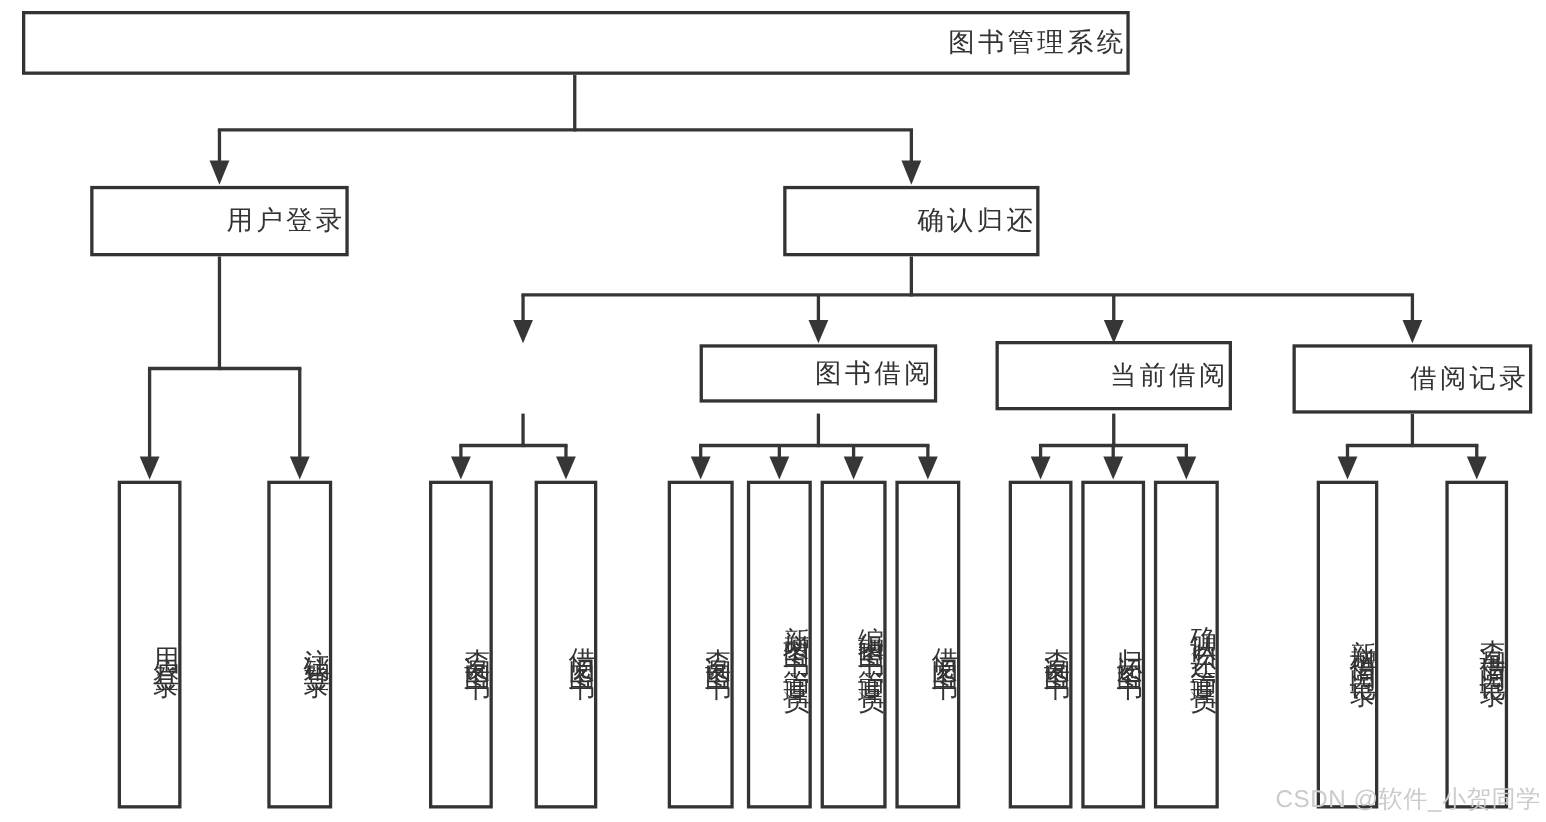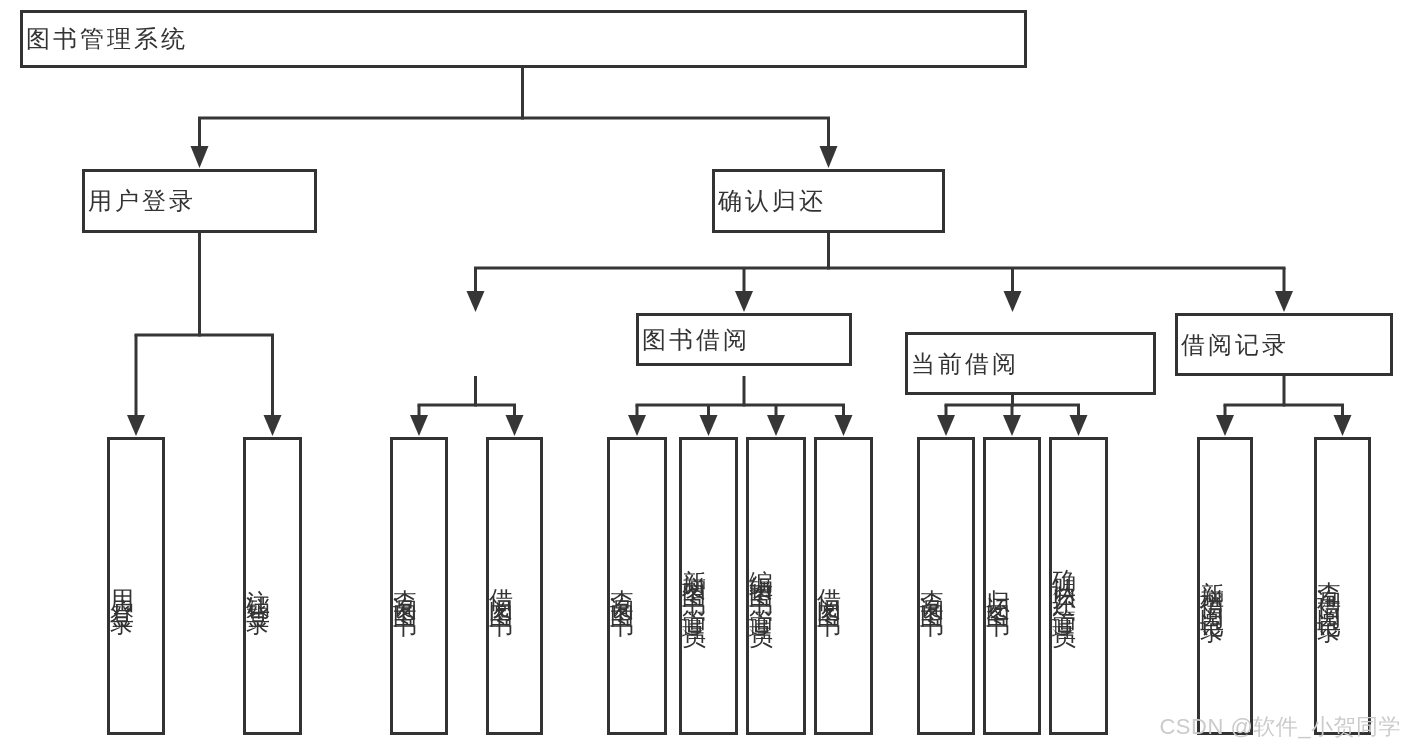--- a/index.html
+++ b/index.html
@@ -6,21 +6,21 @@
   .stage{
     position:relative;width:1405px;height:747px;background:#ffffff;
     font-family:"Liberation Sans","DejaVu Sans",sans-serif;overflow:hidden;
   }
   .connectors{position:absolute;left:0;top:0;pointer-events:none;}
   .connectors line{stroke:#363636;stroke-width:3;}
   .connectors polygon{fill:#363636;}
   .node{
     position:absolute;box-sizing:border-box;background:#ffffff;
     border:3px solid #333333;color:#333333;
-    display:flex;align-items:center;justify-content:flex-start;
+    display:flex;align-items:center;justify-content:flex-end;
   }
   .node .h-lbl{
     font-size:24px;letter-spacing:3px;white-space:nowrap;
     text-indent:3px;line-height:1;
   }
   .node .v-lbl{
     writing-mode:vertical-rl;text-orientation:mixed;
     font-size:24px;letter-spacing:8px;line-height:1;white-space:nowrap;
   }
   .watermark{
@@ -116,21 +116,21 @@
   <div class="node" style="left:82px;top:169px;width:235px;height:64px">
     <span class="h-lbl">用户登录</span>
   </div>
   <div class="node" style="left:712px;top:169px;width:233px;height:64px">
     <span class="h-lbl">确认归还</span>
   </div>
 
   <div class="node" style="left:636px;top:313px;width:216px;height:53px">
     <span class="h-lbl">图书借阅</span>
   </div>
-  <div class="node" style="left:905px;top:332px;width:251px;height:63px">
+  <div class="node" style="left:905px;top:310px;width:215px;height:63px">
     <span class="h-lbl">当前借阅</span>
   </div>
   <div class="node" style="left:1175px;top:313px;width:218px;height:63px">
     <span class="h-lbl">借阅记录</span>
   </div>
 
   <div class="node" style="left:107px;top:437px;width:58px;height:298px">
     <span class="v-lbl">用户登录</span>
   </div>
   <div class="node" style="left:243px;top:437px;width:59px;height:298px">

